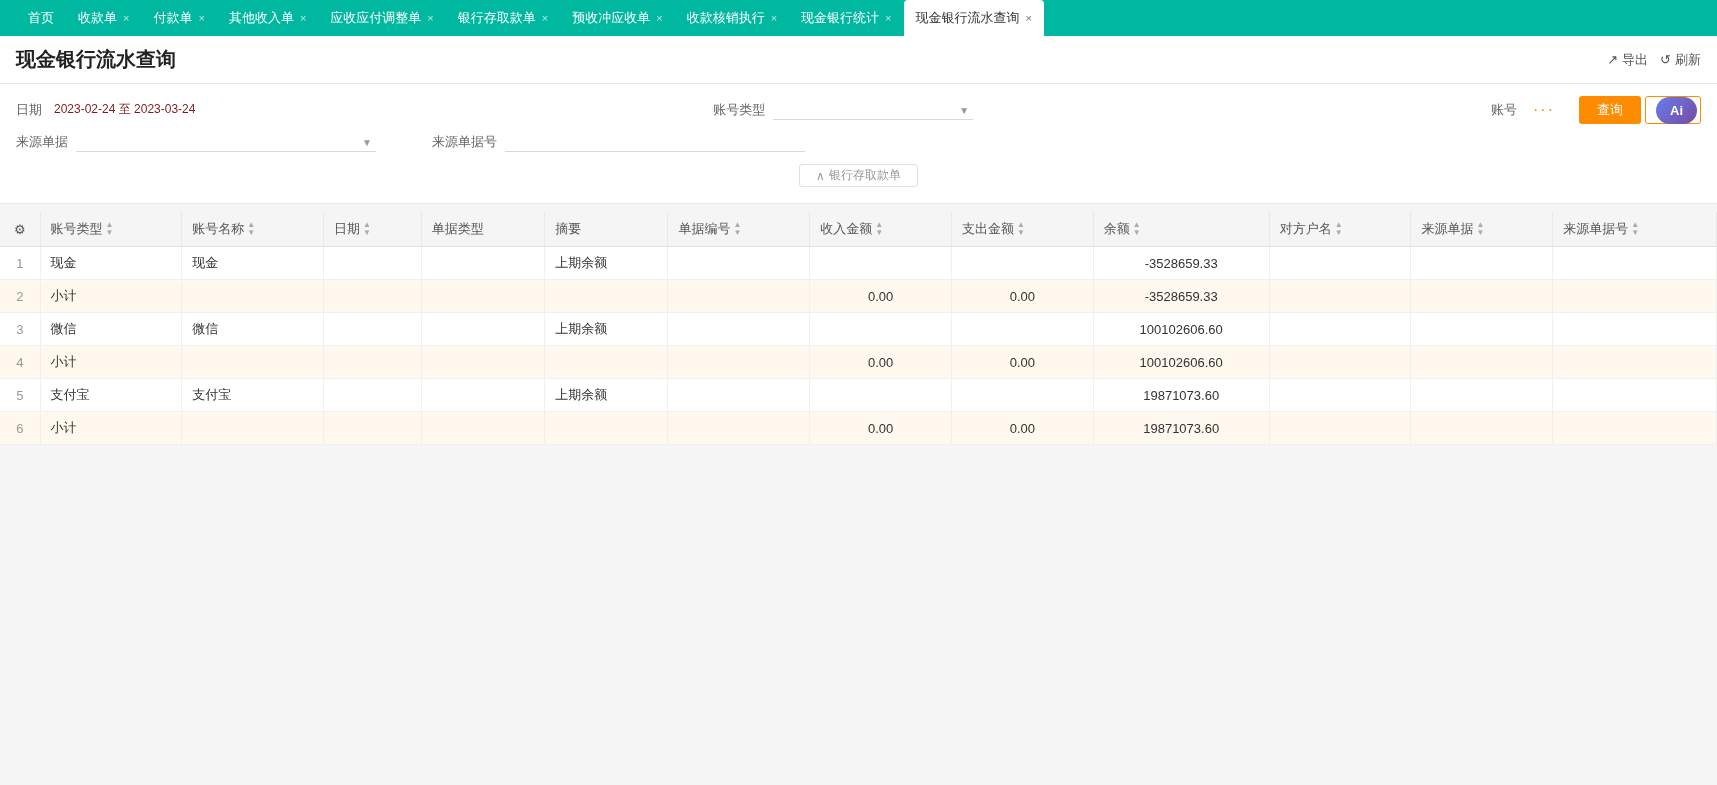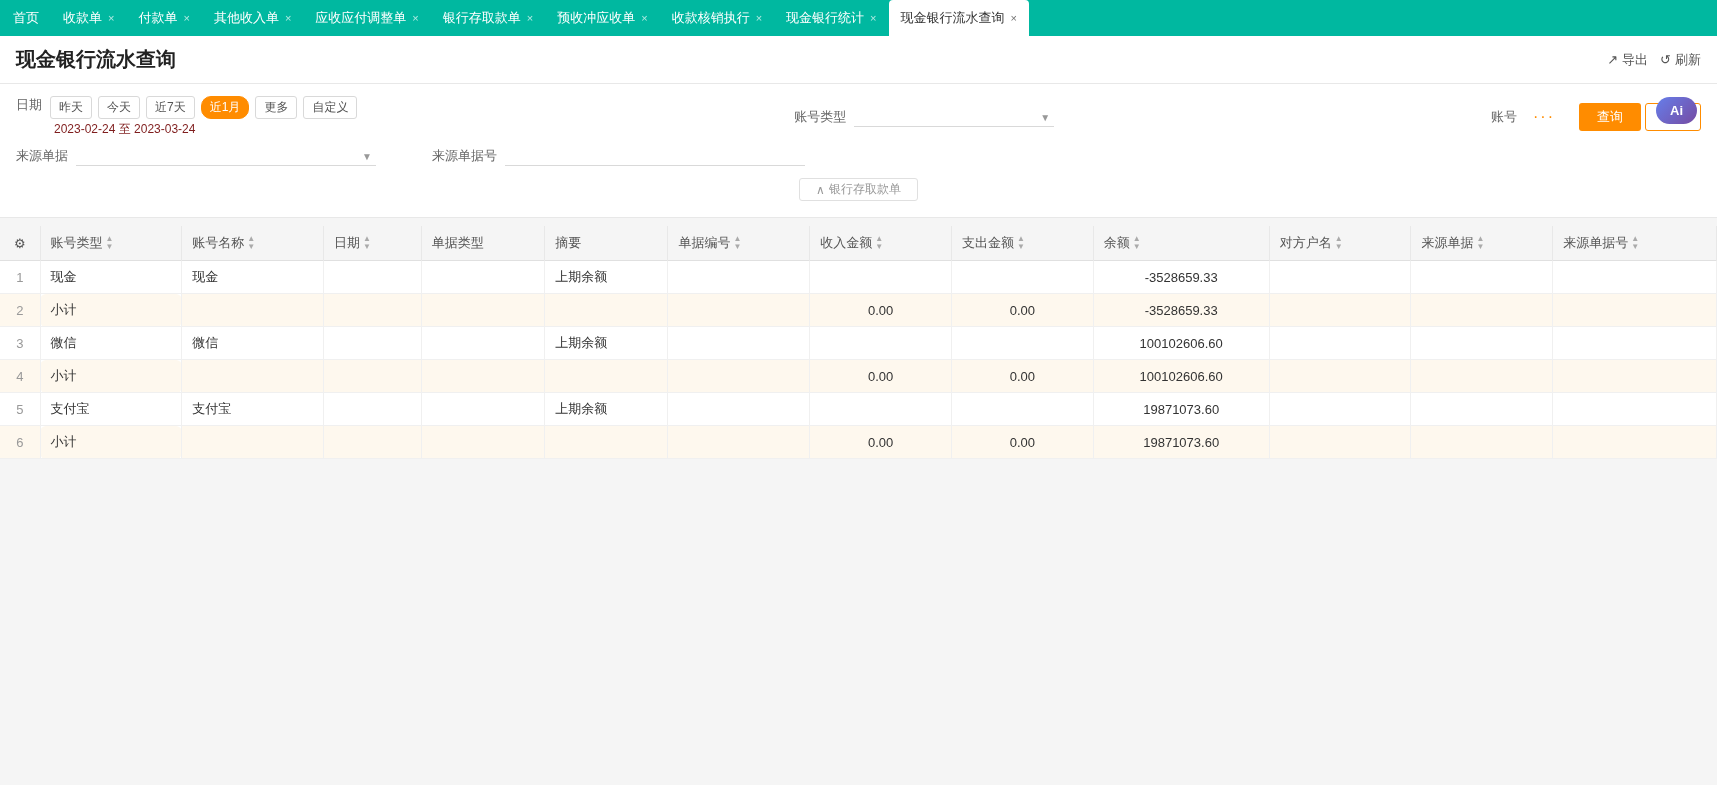--- a/index.html
+++ b/index.html
@@ -4,21 +4,21 @@
   <style>
     * { box-sizing: border-box; margin: 0; padding: 0; }
     body { font-family: 'Microsoft YaHei', Arial, sans-serif; font-size: 13px; background: #f5f5f5; color: #333; }
 
     
     .top-nav {
       background: #00b8a0;
       display: flex;
       align-items: center;
       height: 36px;
-      padding: 0 1px;
+      padding: 0 16px;
       overflow: hidden;
     }
     .nav-item {
       color: #fff;
       padding: 0 12px;
       height: 36px;
       display: flex;
       align-items: center;
       cursor: pointer;
       white-space: nowrap;
@@ -282,29 +282,20 @@
     </div>
   </div>
 </div>
 
 <div class="filter-area">
   <div class="filter-row">
 
     <div style="display:flex;align-items:flex-start;gap:8px;">
       <span class="filter-label">日期</span>
       <div style="display:flex;flex-direction:column;gap:2px;">
-        <div class="filter-date-btns">
-
-        <button class="date-btn">昨天</button>
-            <button class="date-btn">今天</button>
-            <button class="date-btn">近7天</button>
-            <button class="date-btn active">近1月</button>
-            <button class="date-btn">更多</button>
-            <button class="date-btn">自定义</button>
-          </div>
         <span class="date-range">2023-02-24 至 2023-03-24</span>
       </div>
     </div>
 
     <div style="flex:1;"></div>
 
     <div style="display:flex;align-items:center;gap:8px;">
       <span class="filter-label">账号类型</span>
       <div class="select-wrapper">
         <select class="filter-select">

